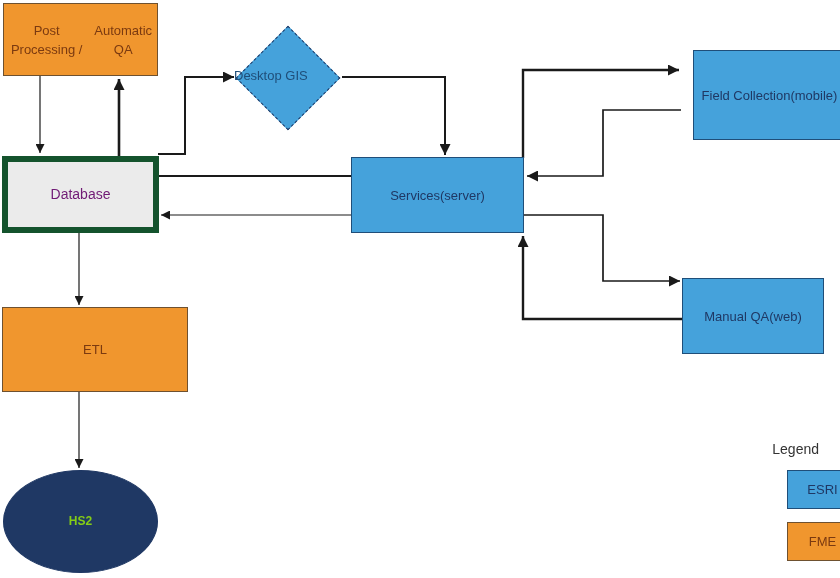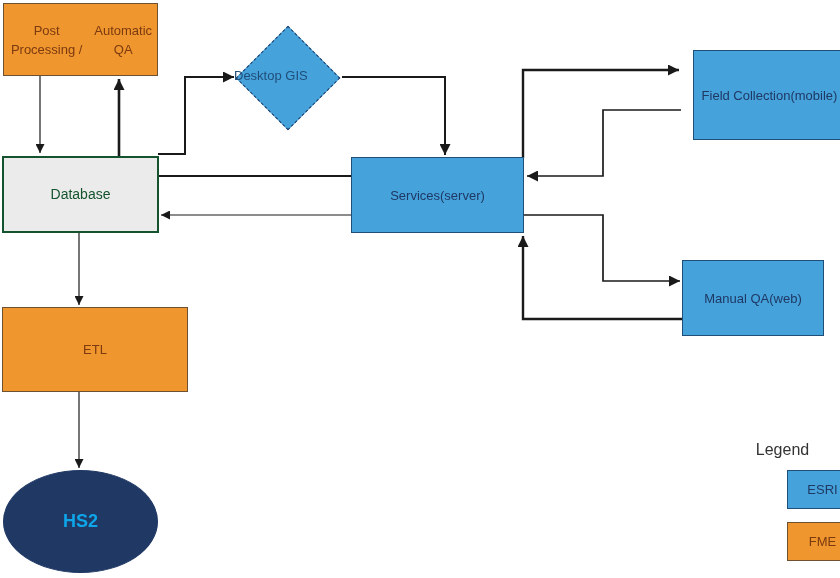--- a/index.html
+++ b/index.html
@@ -16,38 +16,38 @@
   .node {
     position:absolute;
     display:flex; flex-direction:row;
     align-items:center; justify-content:center;
     text-align:center;
     font-size:13px; line-height:19px;
     box-sizing:border-box;
   }
   .orange  { background:#F0962E; border:1.5px solid #6E5130; color:#7B3A10; }
   .blue    { background:#45A2DB; border:1.5px solid #1F4E79; color:#1F3864; }
-  .grayb   { background:#EBEBEB; border:2px solid #14532d; color:#14532d; font-size:14px; }
-  .ellipse { background:#1F3864; border:1px solid #1F3864; border-radius:50%; color:#0ea5e9;
-             font-size:18px; font-weight:bold; }
+  .grayb   { background:#EBEBEB; border:6px solid #14532d; color:#701a75; font-size:14px; }
+  .ellipse { background:#1F3864; border:1px solid #1F3864; border-radius:50%; color:#84cc16;
+             font-size:12px; font-weight:bold; }
   .diamond-shape {
     position:absolute; left:251px; top:41px;
     width:74px; height:74px;
     transform:rotate(45deg);
     background:#45A2DB;
     border:1.5px dashed #1F3864;
     box-sizing:border-box;
   }
   .diamond-label {
     position:absolute; left:234px; top:68px; width:110px;
     font-size:13px; color:#1F4E79;
   }
   .legend-title {
     position:absolute; left:746px; top:441px; width:73px;
-    text-align:center; font-size:16px; color:#333333;
+    text-align:right; font-size:14px; color:#333333;
   }
   .legend-box {
     position:absolute; left:747px; width:71px; height:39px;
     display:flex; align-items:center; justify-content:center;
     font-size:13px; box-sizing:border-box;margin-left:40px;
   }
   .legend-esri { top:470px; }
   .legend-fme  { top:522px; }
 </style>
 </head>
@@ -102,21 +102,21 @@
   <div class="node blue" style="left:351px; top:157px; width:173px; height:76px;">
     <span>Services</span>
     <span>(server)</span>
   </div>
 
   <div class="node blue" style="left:681px; top:50px; width:153px; height:90px;margin-left:12px;">
     <span>Field Collection</span>
     <span>(mobile)</span>
   </div>
 
-  <div class="node blue" style="left:682px; top:260px; width:142px; height:76px;">
+  <div class="node blue" style="left:682px; top:278px; width:142px; height:76px;">
     <span>Manual QA</span>
     <span>(web)</span>
   </div>
 
   <div class="legend-title">Legend</div>
   <div class="legend-box blue legend-esri">
     <span>ESRI</span>
   </div>
   <div class="legend-box orange legend-fme">
     <span>FME</span>

